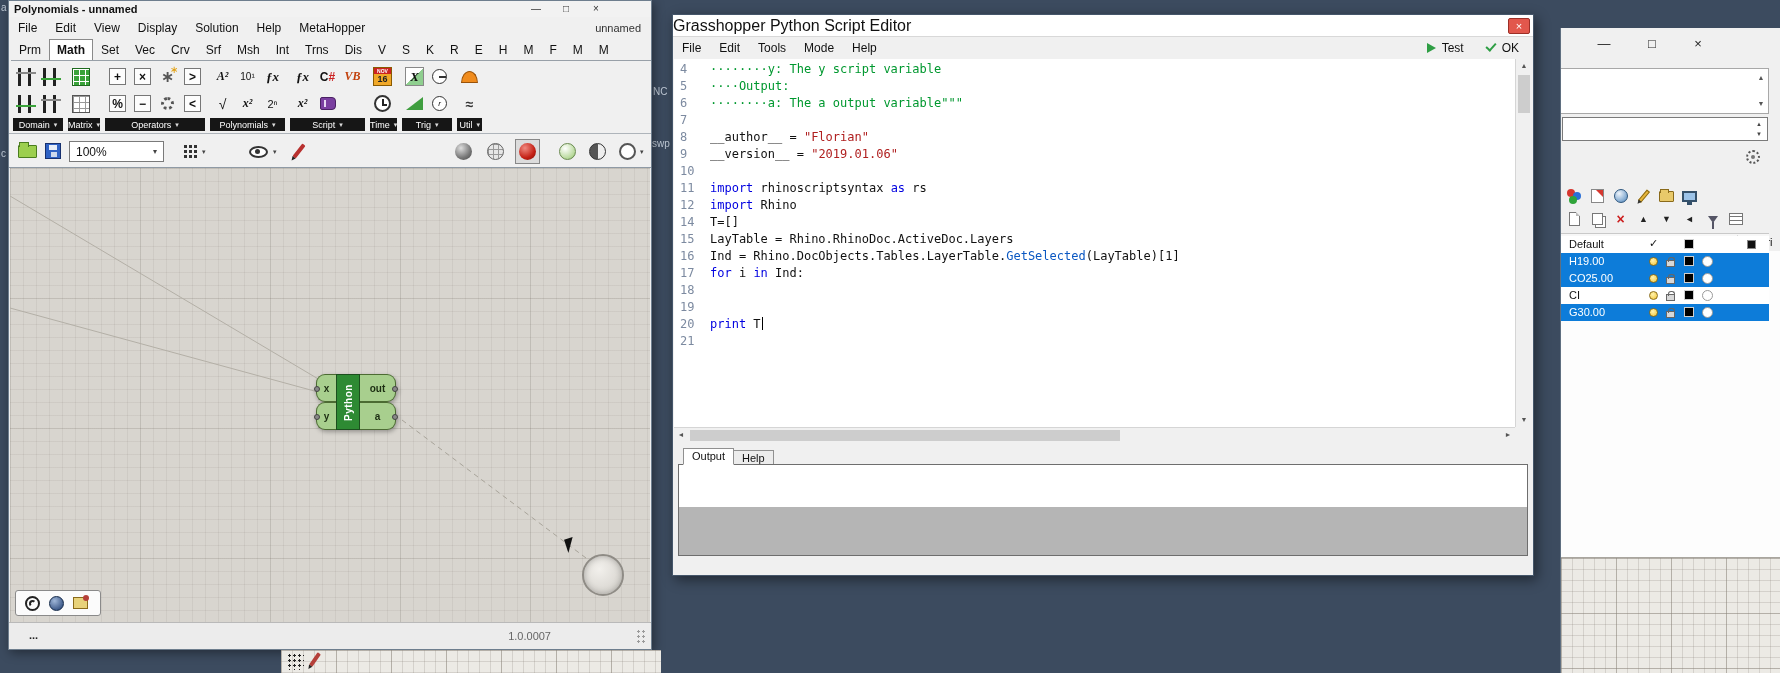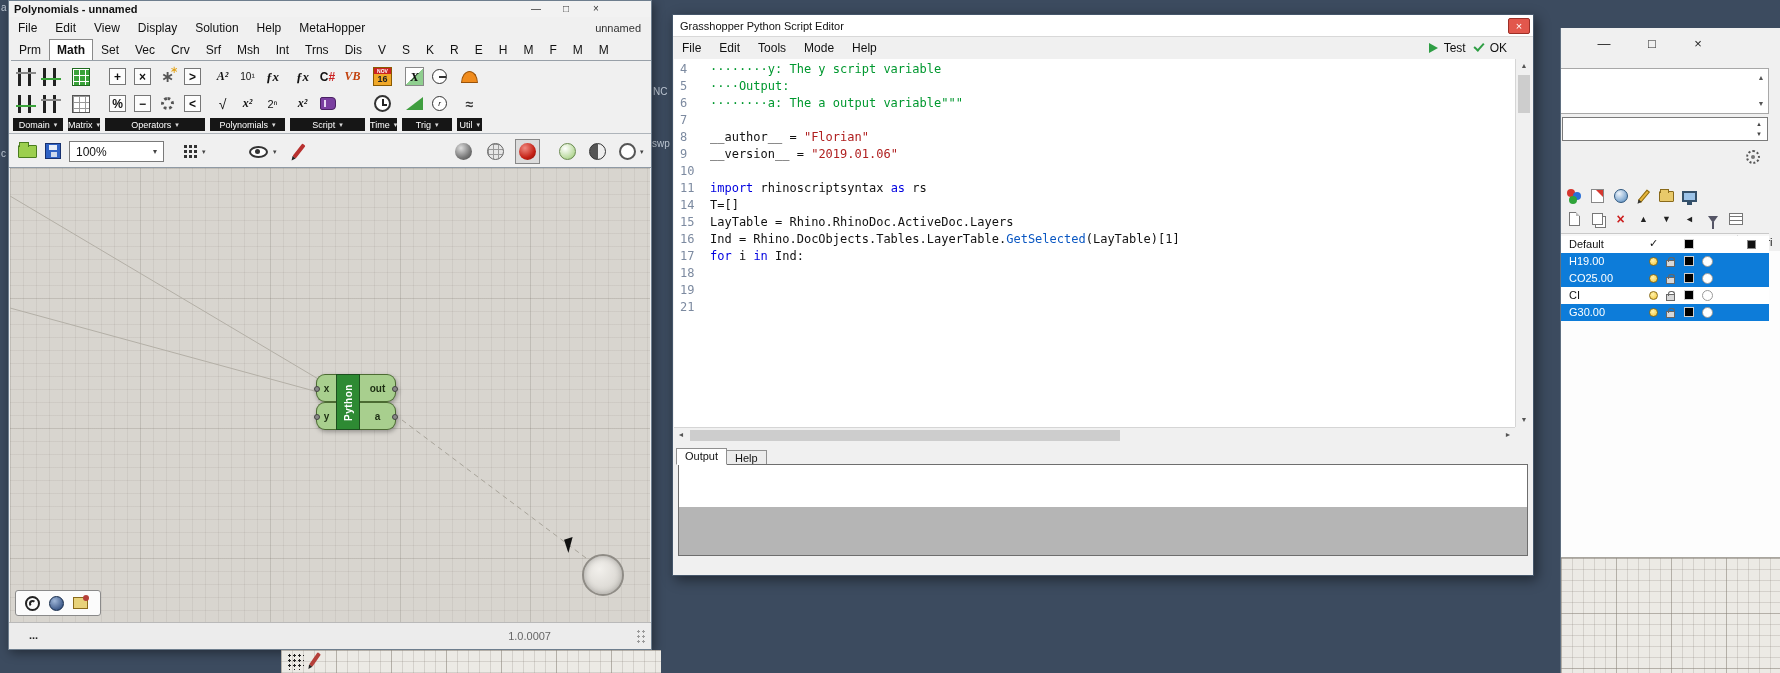--- a/index.html
+++ b/index.html
@@ -126,45 +126,45 @@
 .gh-status{position:absolute;left:0;right:0;bottom:0;height:27px;background:#ececec;border-top:1px solid #b9b9b9;font-size:11px}
 .gh-status .dots{position:absolute;left:20px;top:6px;font-weight:bold;color:#222}
 .gh-status .ver{position:absolute;right:100px;top:7px;color:#666}
 .gh-status .grip{position:absolute;right:5px;top:6px;width:10px;height:14px;
   background-image:radial-gradient(#9a9a9a 1.2px,transparent 1.3px);background-size:5px 5px}
 
 
 #py{position:absolute;left:672px;top:14px;width:862px;height:562px;background:#f0f0f0;
   border:1px solid #45566a;box-shadow:3px 4px 12px rgba(0,0,0,.45)}
 .py-titlebar{position:absolute;top:0;left:0;right:0;height:22px;background:#fff;border-bottom:1px solid #d8d8d8;display:flex;align-items:center}
-.py-title{font-size:11px;padding-left:7px}
+.py-title{font-size:16px;padding-left:0}
 .py-close{position:absolute;right:3px;top:3px;width:22px;height:16px;background:#e2574c;border:1px solid #9c2f27;border-radius:2px;
   color:#fff;font-size:11px;display:flex;align-items:center;justify-content:center}
 .py-menubar{position:absolute;top:22px;left:0;right:0;height:22px;display:flex;align-items:center;font-size:12px}
 .py-menubar .mi{padding:2px 9px}
-.py-actions{margin-left:auto;display:flex;align-items:flex-start;gap:8px;padding-right:26px}
+.py-actions{margin-left:auto;display:flex;align-items:flex-start;gap:22px;padding-right:14px}
 .act{display:flex;align-items:center;gap:6px;font-size:12px}
 .play{width:0;height:0;border-left:9px solid #2e9e44;border-top:5px solid transparent;border-bottom:5px solid transparent}
 .okchk{width:10px;height:6px;border-left:2.5px solid #2e9e44;border-bottom:2.5px solid #2e9e44;transform:rotate(-48deg);margin-top:-4px}
 .py-code{position:absolute;top:44px;left:1px;right:18px;height:368px;background:#fff;overflow:hidden;
   font-family:"DejaVu Sans Mono","Liberation Mono",monospace;font-size:12px;line-height:17px;padding-top:2px}
 .code-line{display:flex;height:17px;white-space:pre}
 .ln{width:26px;flex:none;color:#7c8aa0;padding-left:6px}
 .ct{padding-left:10px}
 .tok-kw{color:#0000e0}.tok-com{color:#00982f}.tok-str{color:#b02020}
 .tok-meth{color:#0a57c2}.tok-def{color:#111}.tok-ws{color:#b5b5b5}
 .caret{display:inline-block;width:1.5px;height:13px;background:#000;vertical-align:-2px;margin-left:1px}
 .py-vscroll{position:absolute;top:44px;right:1px;width:17px;height:368px;background:#f0f0f0;border-left:1px solid #d5d5d5}
 .sarrow{position:absolute;left:0;right:0;text-align:center;font-size:7px;color:#555;height:14px;line-height:14px}
 .py-vscroll .thumb{position:absolute;left:2px;right:2px;top:16px;height:38px;background:#cdcdcd}
 .py-hscroll{position:absolute;top:412px;left:1px;right:18px;height:15px;background:#f0f0f0;border-top:1px solid #d5d5d5}
 .py-hscroll .ha{position:absolute;top:0;width:14px;height:14px;font-size:7px;color:#555;text-align:center;line-height:14px}
 .py-hscroll .thumb{position:absolute;left:16px;top:2px;height:11px;width:430px;background:#cdcdcd}
 .py-corner{position:absolute;top:412px;right:1px;width:17px;height:15px;background:#f0f0f0}
-.py-outtabs{position:absolute;top:433px;left:3px;height:17px;display:flex;font-size:11px;align-items:flex-end}
+.py-outtabs{position:absolute;top:433px;left:10px;height:17px;display:flex;font-size:11px;align-items:flex-end}
 .otab{padding:1px 8px;border:1px solid #909090;background:#ececec;position:relative}
 .otab.active{background:#fff;border-bottom-color:#fff;z-index:2;height:17px}
 .otab.inactive{height:15px;border-left:none}
 .py-output{position:absolute;top:449px;left:5px;right:5px;height:92px;border:1px solid #6e6e6e;background:#fff;overflow:hidden}
 .out-row{position:absolute;top:13px;left:0;right:0;height:21px;background:#0c79d8;display:flex;align-items:center;color:#fff;font-size:12px}
 .out-ico{width:13px;height:13px;border-radius:50%;margin:0 7px 0 6px;flex:none;
   background:radial-gradient(circle at 35% 30%,#cfe6fa,#2d7dd2 70%,#14538f);border:1px solid #0d3c6e}
 .out-gray{position:absolute;top:42px;left:0;right:0;bottom:0;background:#b5b5b5}
 
 
@@ -545,26 +545,28 @@
 
     <div class="py-code" id="code-host">
         <div class="code-line"><span class="ln">4</span><span class="ct"><span class="tok-com">········y: The y script variable</span></span></div>
         <div class="code-line"><span class="ln">5</span><span class="ct"><span class="tok-com">····Output:</span></span></div>
         <div class="code-line"><span class="ln">6</span><span class="ct"><span class="tok-com">········a: The a output variable"""</span></span></div>
         <div class="code-line"><span class="ln">7</span><span class="ct"></span></div>
         <div class="code-line"><span class="ln">8</span><span class="ct"><span class="tok-def">__author__ = </span><span class="tok-str">"Florian"</span></span></div>
         <div class="code-line"><span class="ln">9</span><span class="ct"><span class="tok-def">__version__ = </span><span class="tok-str">"2019.01.06"</span></span></div>
         <div class="code-line"><span class="ln">10</span><span class="ct"></span></div>
         <div class="code-line"><span class="ln">11</span><span class="ct"><span class="tok-kw">import</span><span class="tok-def"> rhinoscriptsyntax </span><span class="tok-kw">as</span><span class="tok-def"> rs</span></span></div>
+        <div class="code-line"><span class="ln">12</span><span class="ct"><span class="tok-kw">import</span><span class="tok-def"> Rhino</span></span></div>
         <div class="code-line"><span class="ln">14</span><span class="ct"><span class="tok-def">T=[]</span></span></div>
         <div class="code-line"><span class="ln">15</span><span class="ct"><span class="tok-def">LayTable = Rhino.RhinoDoc.ActiveDoc.Layers</span></span></div>
         <div class="code-line"><span class="ln">16</span><span class="ct"><span class="tok-def">Ind = Rhino.DocObjects.Tables.LayerTable.</span><span class="tok-meth">GetSelected</span><span class="tok-def">(LayTable)[1]</span></span></div>
         <div class="code-line"><span class="ln">17</span><span class="ct"><span class="tok-kw">for</span><span class="tok-def"> i </span><span class="tok-kw">in</span><span class="tok-def"> Ind:</span></span></div>
         <div class="code-line"><span class="ln">18</span></div>
         <div class="code-line"><span class="ln">19</span><span class="ct"></span></div>
+        <div class="code-line"><span class="ln">20</span><span class="ct"><span class="tok-kw">print</span><span class="tok-def"> T</span><span class="caret"></span></span></div>
         <div class="code-line"><span class="ln">21</span><span class="ct"></span></div>
       </div>
 
     <div class="py-vscroll">
       <span class="sarrow" style="top:0">▲</span>
       <div class="thumb"></div>
       <span class="sarrow" style="bottom:0">▼</span>
     </div>
     <div class="py-hscroll">
       <span class="ha" style="left:0">◄</span>

